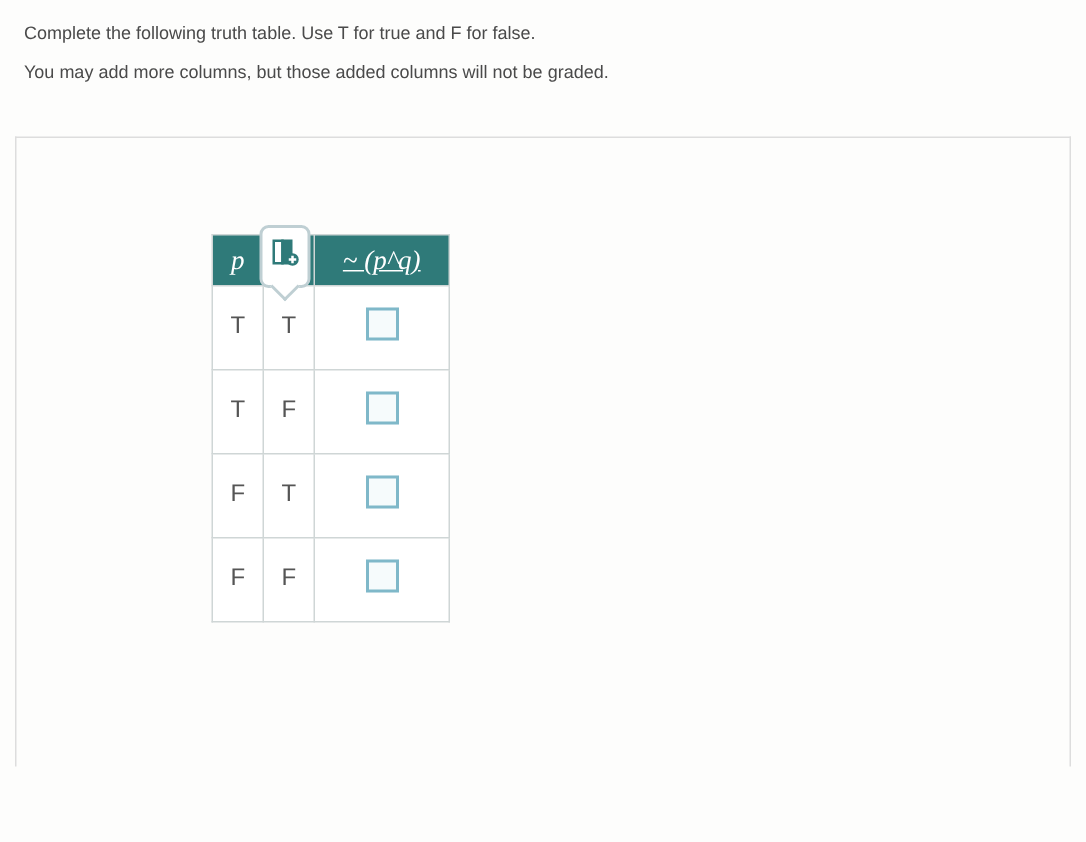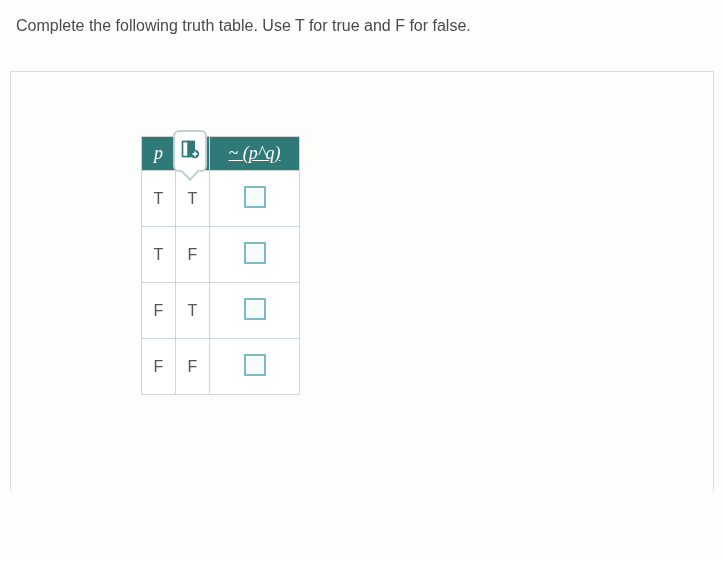--- a/index.html
+++ b/index.html
@@ -7,21 +7,21 @@
     margin: 0;
     font-family: Arial, Helvetica, sans-serif;
     background: #fdfdfc;
     color: #4a4a4a;
     width: 724px;
     height: 561px;
     overflow: hidden;
   }
   .instructions {
     padding: 12px 22px 8px 16px;
-    font-size: 16px;
+    font-size: 12px;
     line-height: 1.7;
   }
   .instructions p { margin: 0 0 6px 0; }
   .work-area {
     margin: 18px 10px 0 10px;
     border: 1px solid #ddd;
     border-bottom: none;
     height: 420px;
     padding: 14px 0 0 130px;
     position: relative;
@@ -89,20 +89,21 @@
     height: 22px;
     border: 2px solid #7fb8c9;
     background: #f6fbfc;
   }
 </style>
 </head>
 <body>
 
 <div class="instructions">
   <p>Complete the following truth table. Use T for true and F for false.</p>
+  <p>You may add more columns, but those added columns will not be graded.</p>
 </div>
 
 <div class="work-area">
   <div class="widget">
 
     <div class="bubble">
       <span>
         <svg viewBox="0 0 24 24">
           <rect x="3" y="3" width="7" height="18" fill="none" stroke="#2f7a79" stroke-width="2"></rect>
           <rect x="10" y="3" width="7" height="18" fill="#2f7a79" stroke="#2f7a79" stroke-width="2"></rect>

